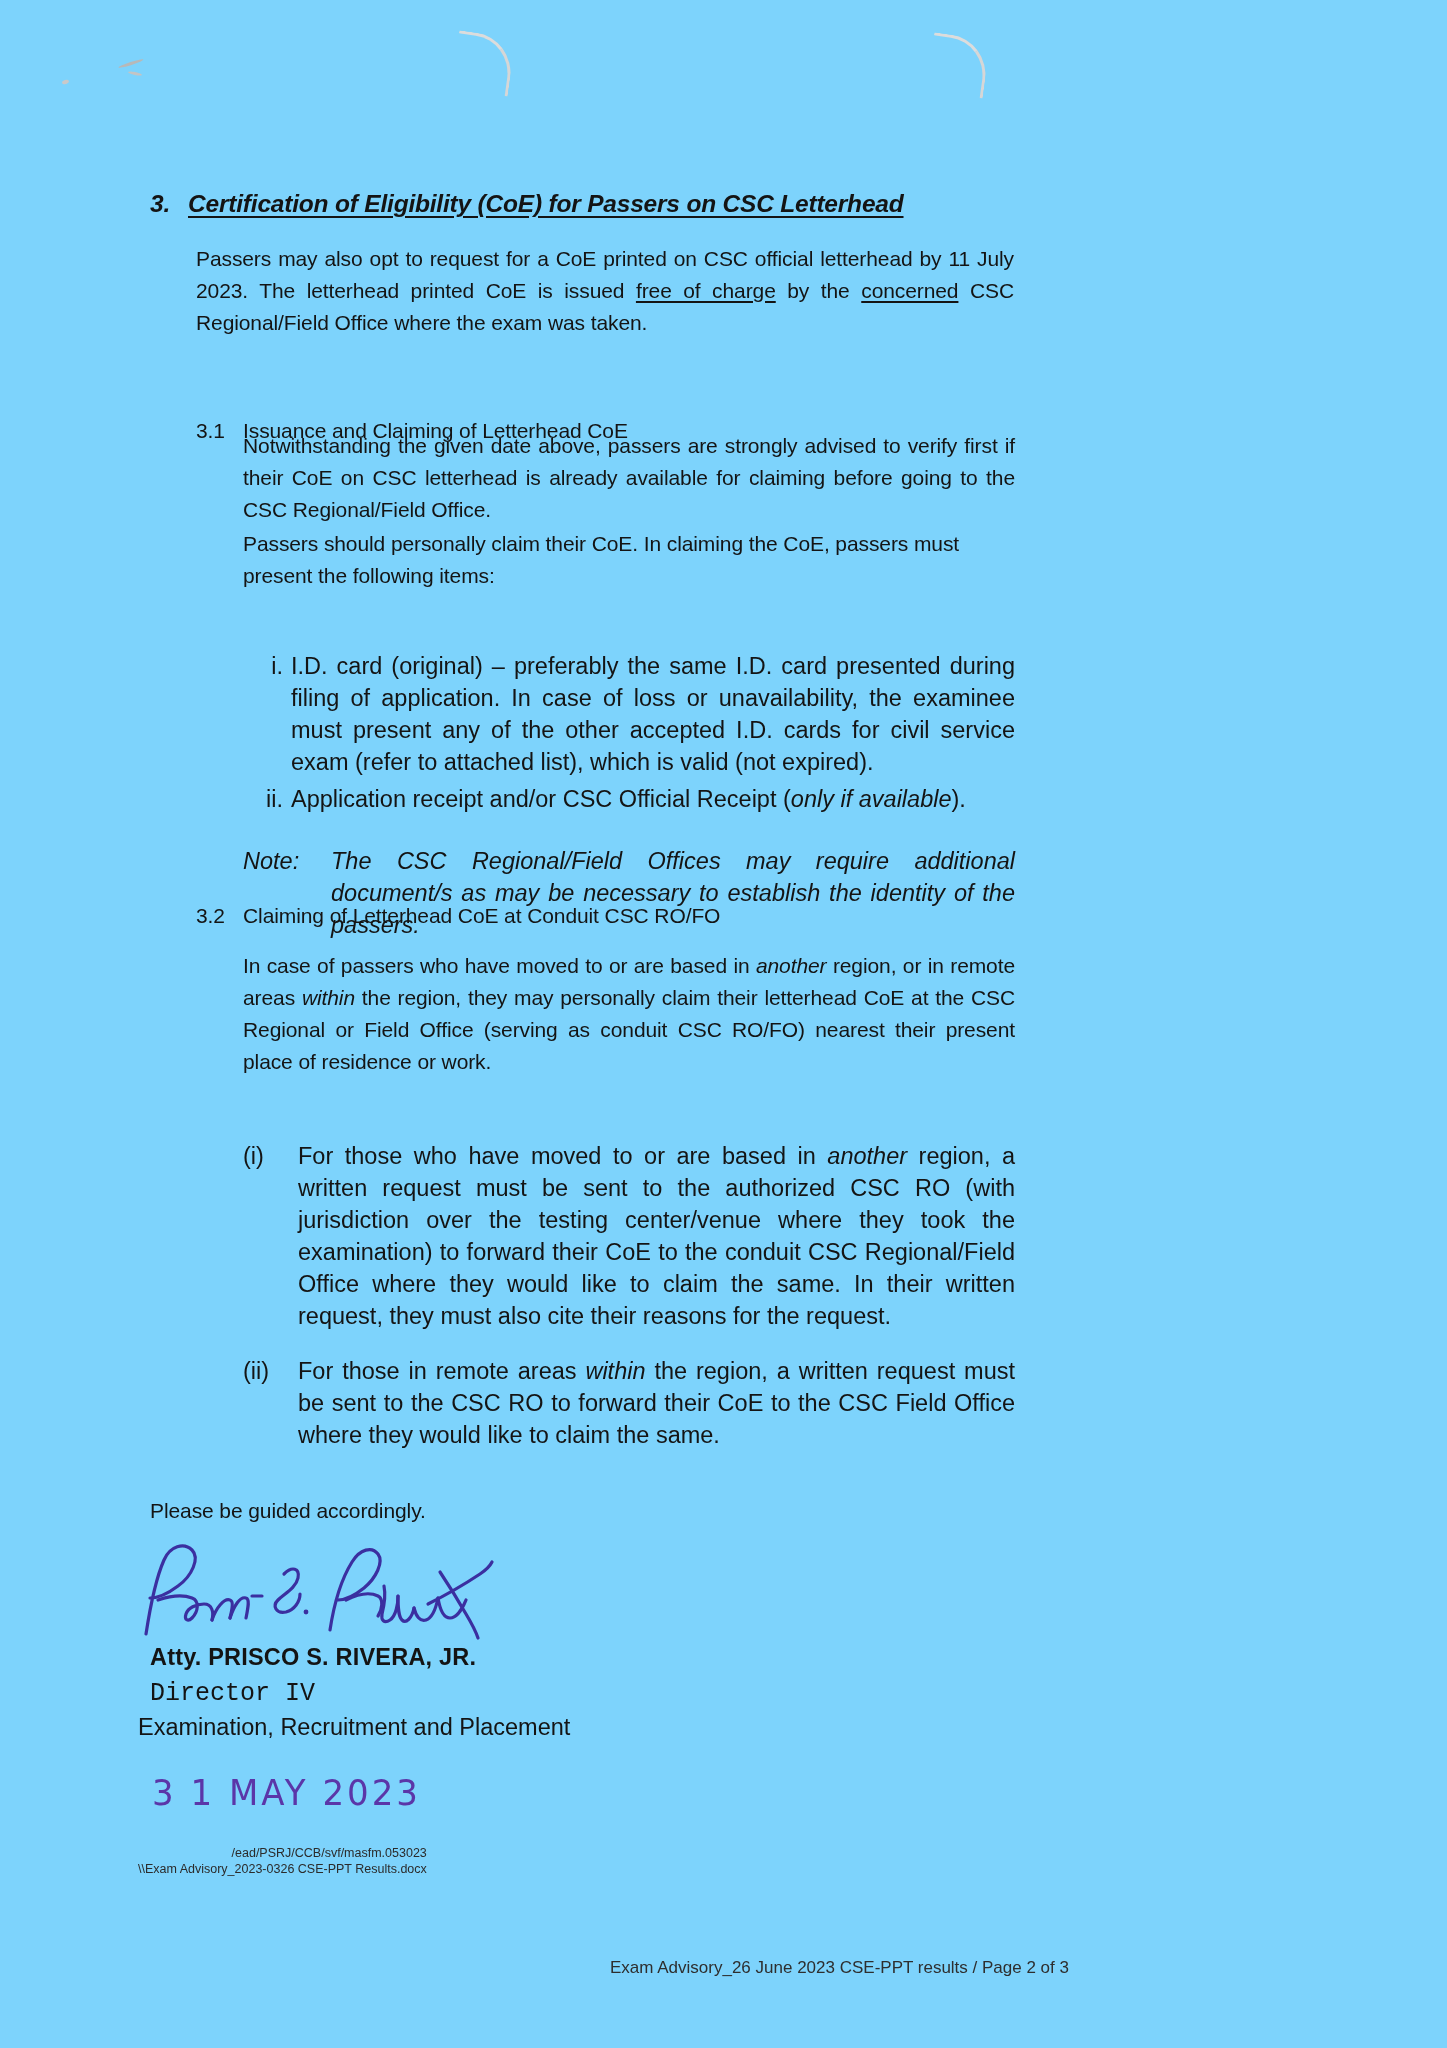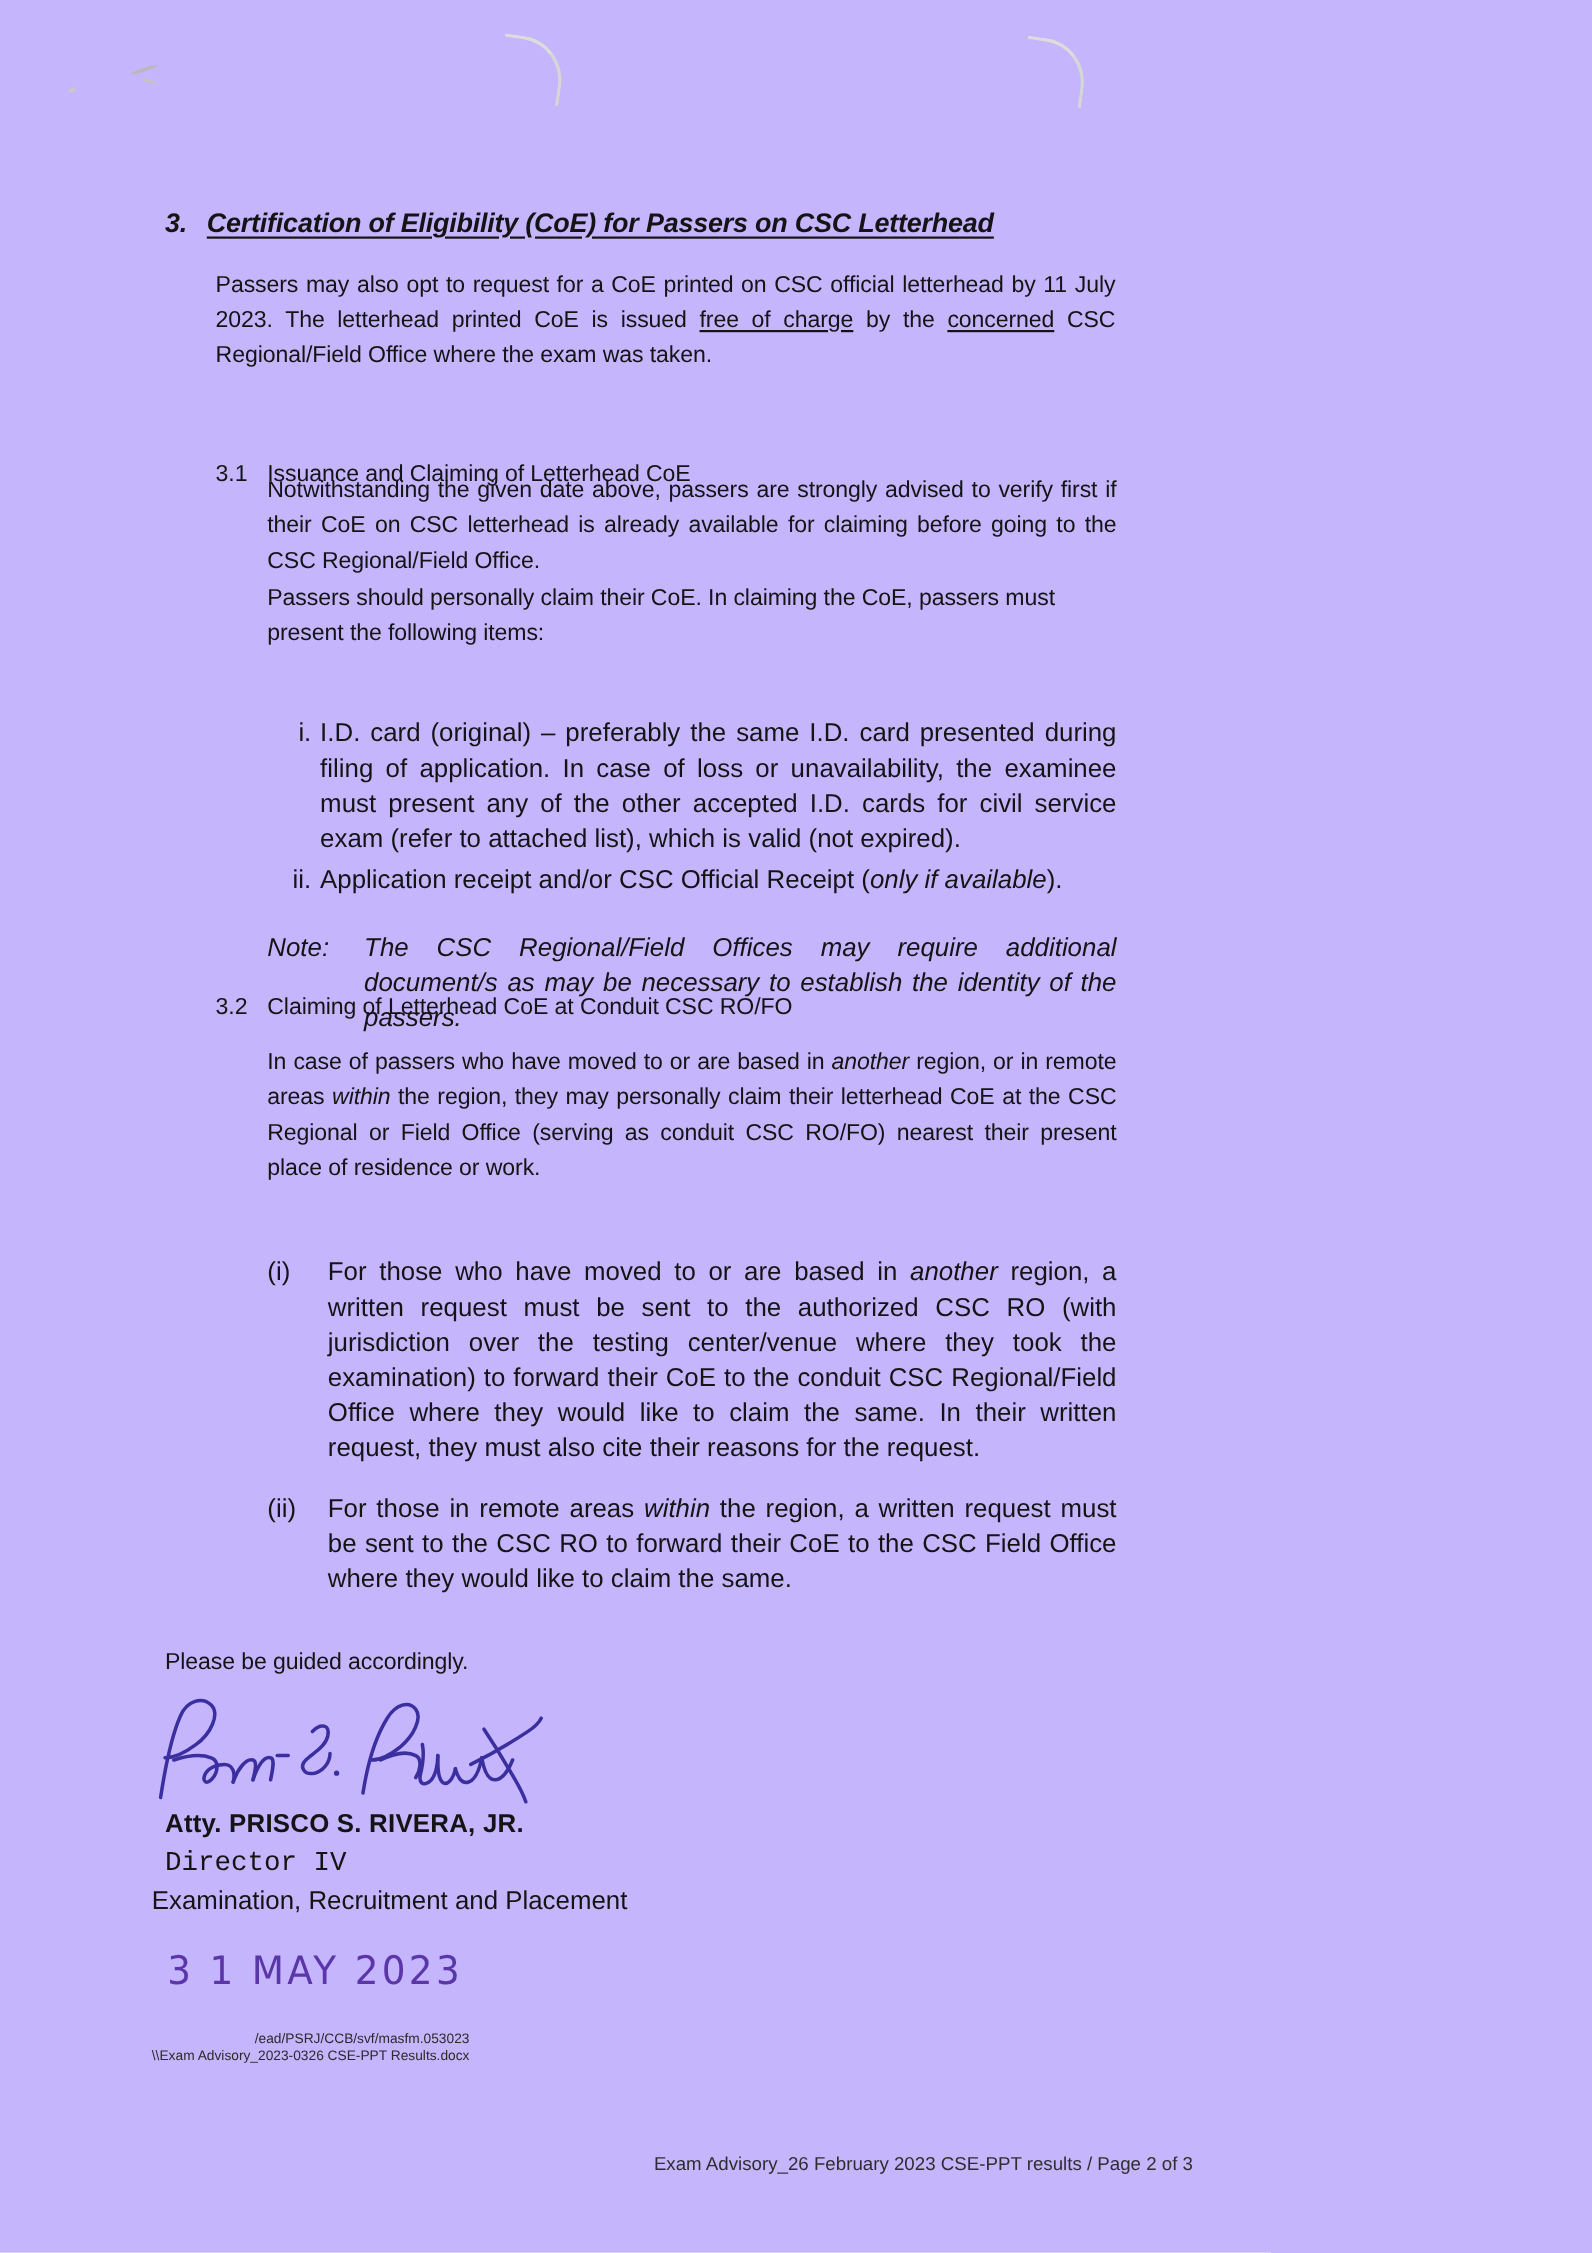--- a/index.html
+++ b/index.html
@@ -13,21 +13,21 @@
     position: relative;
     font-family: "Liberation Sans", sans-serif;
     color: #141414;
     overflow: hidden;
   }
 
   
   .page {
     position: absolute;
     inset: 0;
-    background: #c4b5fd;
+    background: #7dd3fc;
   }
 
   
   .ring {
     position: absolute;
     border: 0;
     pointer-events: none;
   }
   .ring-arc {
     position: absolute;
@@ -327,17 +327,17 @@
     <div class="sig-office">Examination, Recruitment and Placement</div>
 
     <div class="datestamp">3 1 MAY 2023</div>
 
     <div class="fileref">
       <div>/ead/PSRJ/CCB/svf/masfm.053023</div>
       <div>\\Exam Advisory_2023-0326 CSE-PPT Results.docx</div>
     </div>
 
     <div class="footer">
-      <span class="ftxt">Exam Advisory_26 February 2023 CSE-PPT results / Page 2 of 3</span>
+      <span class="ftxt">Exam Advisory_26 June 2023 CSE-PPT results / Page 2 of 3</span>
     </div>
 
   </div>
 </div>
 
 </body></html>

